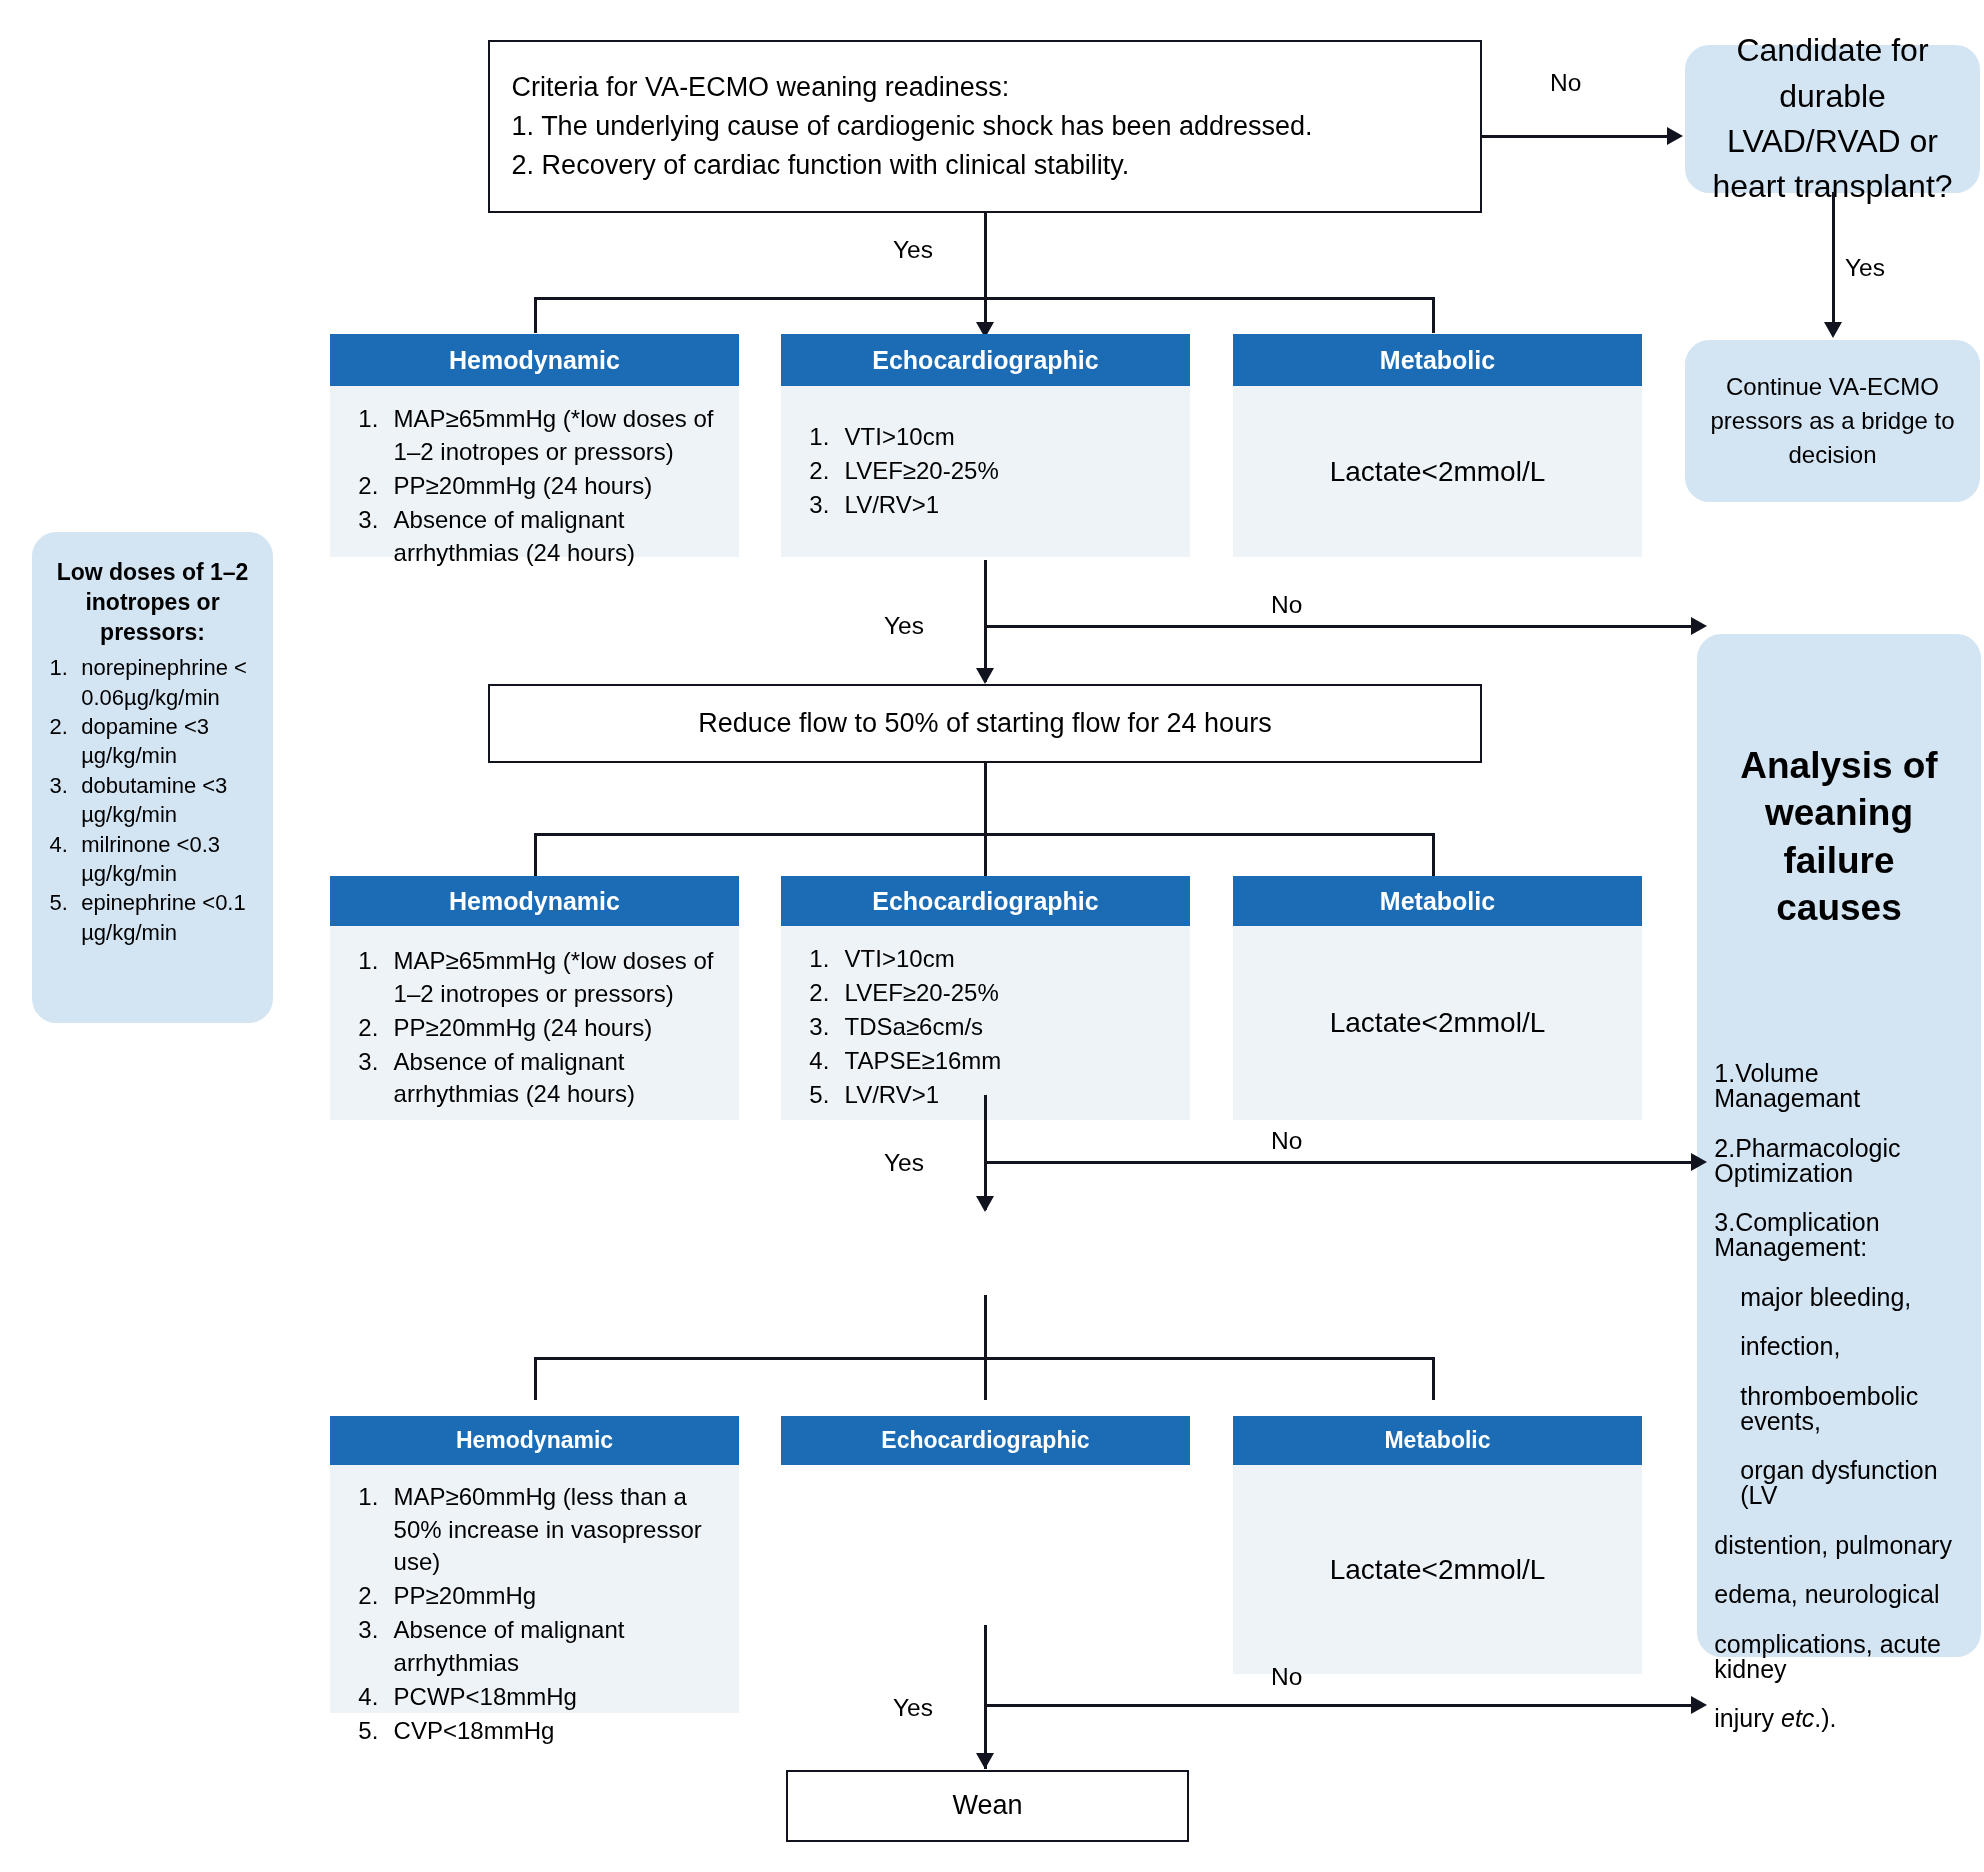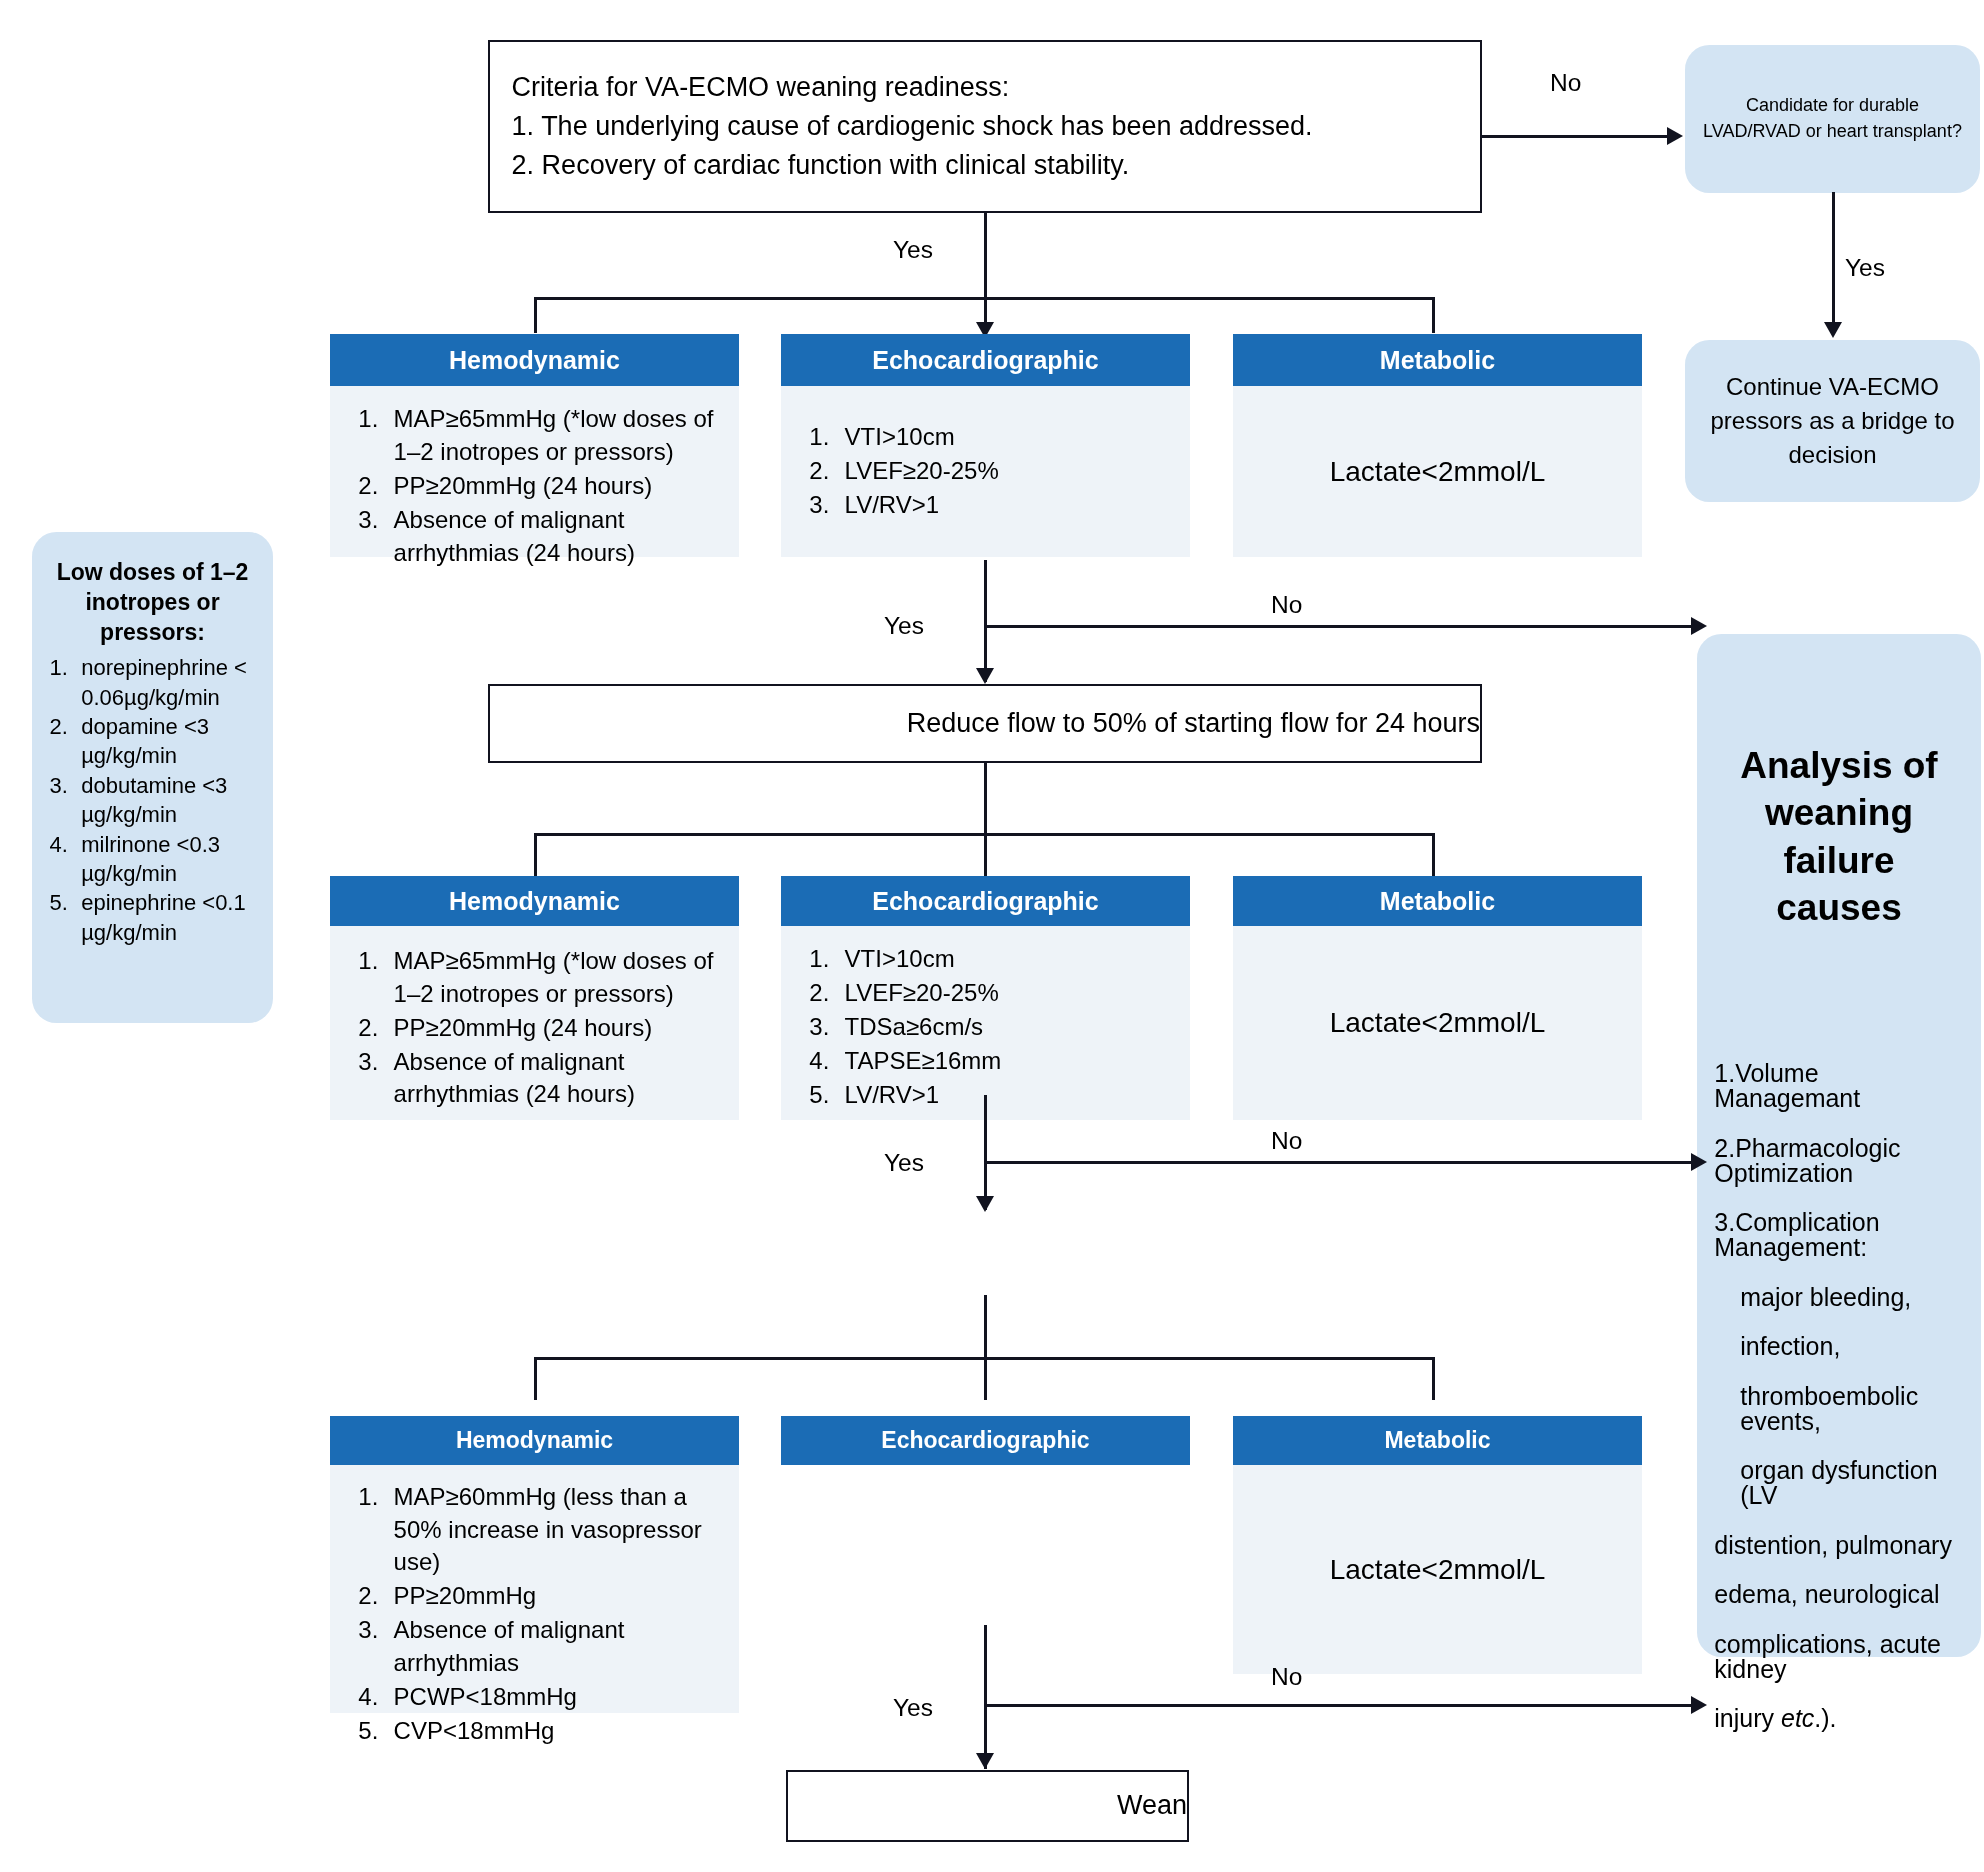--- a/index.html
+++ b/index.html
@@ -18,21 +18,21 @@
   .abs{position:absolute;}
 
   
   .proc{
     border:2.9px solid #11131f;
     background:#fff;
     box-sizing:border-box;
     display:flex;
     align-items:center;
   }
-  .proc.center{justify-content:flex-end;}
+  .proc.center{justify-content:center;}
   .proc-text{
     font-size:27px;
     line-height:1.45;
     white-space:pre-line;
   }
 
   
   .card{box-sizing:border-box;}
   .card-head{
     background:#1b6cb5;
@@ -128,21 +128,21 @@
     <div class="proc-text">Criteria for VA-ECMO weaning readiness:
 1. The underlying cause of cardiogenic shock has been addressed.
 2. Recovery of cardiac function with clinical stability.</div>
   </div>
 
   <div class="abs hline" style="left:1482px;top:135px;width:186px;"></div>
   <div class="abs arrow-right" style="left:1667px;top:127px;"></div>
   <div class="abs edge-label" style="left:1550px;top:71px;">No</div>
 
   <div class="abs panel" style="left:1685px;top:45px;width:295px;height:148px;display:flex;align-items:center;justify-content:center;padding:0 16px;">
-    <div style="font-size:18px;line-height:1.42;text-align:center;">Candidate for durable LVAD/RVAD or heart transplant?</div>
+    <div style="font-size:32px;line-height:1.42;text-align:center;">Candidate for durable LVAD/RVAD or heart transplant?</div>
   </div>
 
   <div class="abs vline" style="left:1832px;top:192px;height:137px;"></div>
   <div class="abs arrow-down" style="left:1824px;top:322px;"></div>
   <div class="abs edge-label" style="left:1845px;top:256px;">Yes</div>
 
   <div class="abs panel" style="left:1685px;top:340px;width:295px;height:162px;display:flex;align-items:center;justify-content:center;padding:0 16px;">
     <div style="font-size:24px;line-height:1.42;text-align:center;">Continue VA-ECMO pressors as a bridge to decision</div>
   </div>
 

